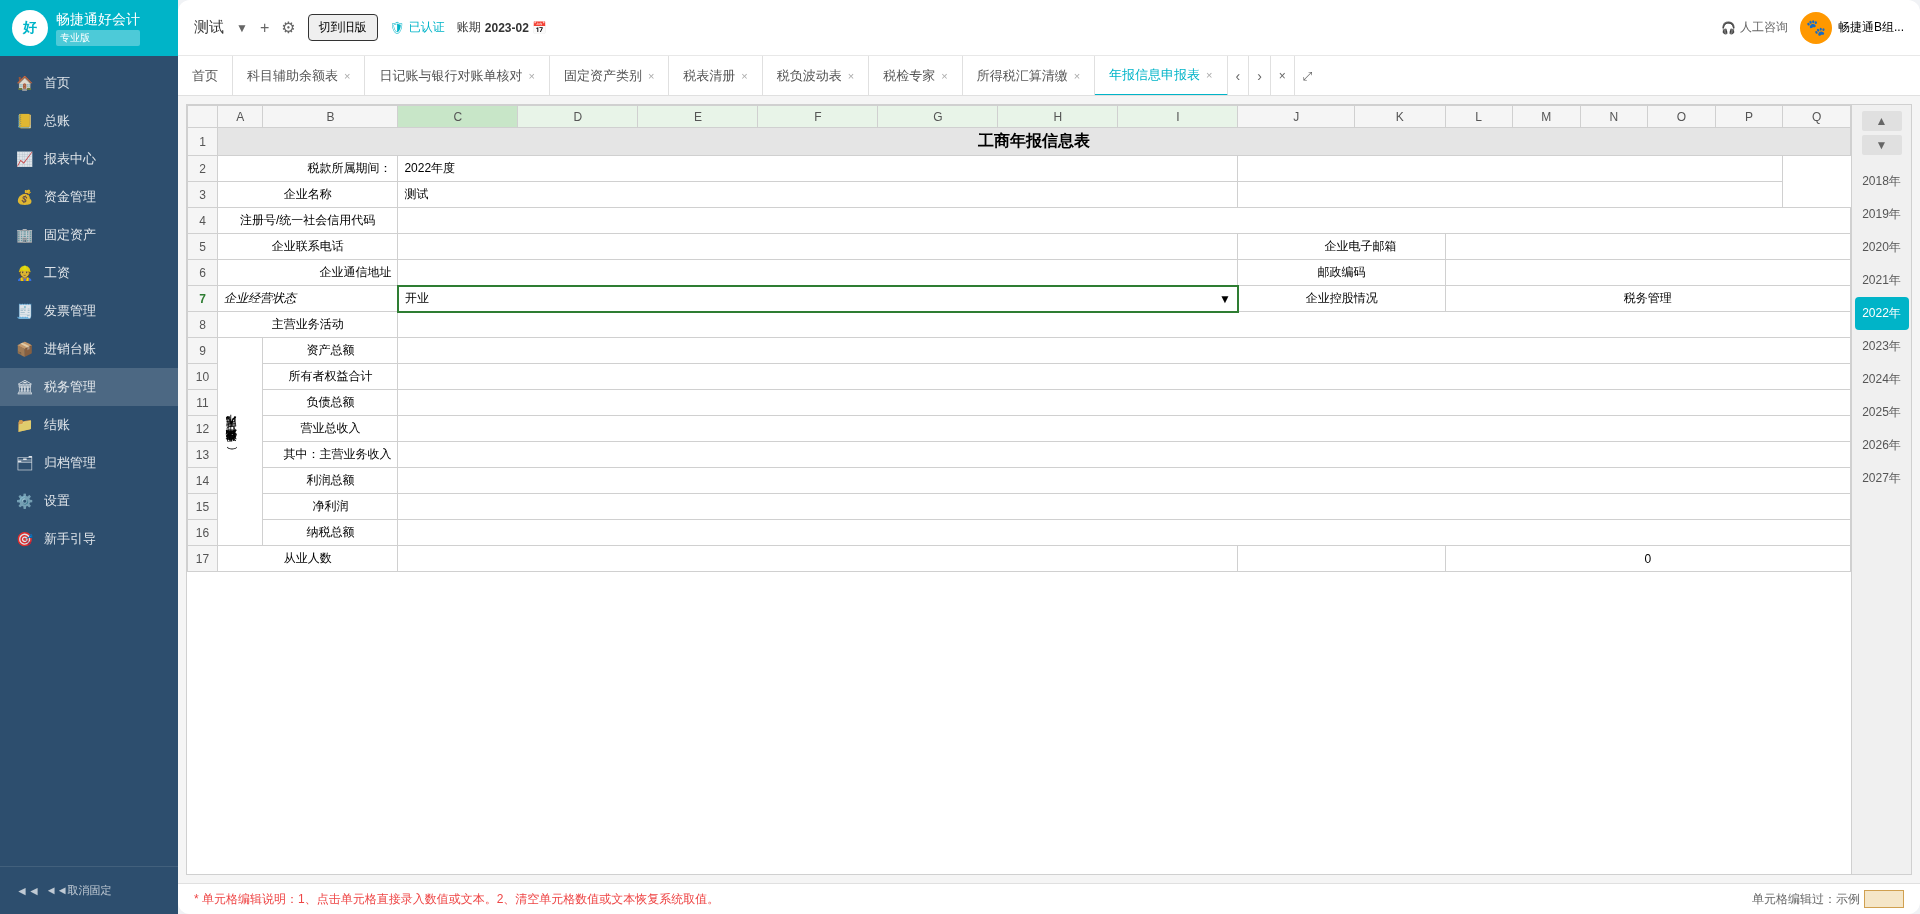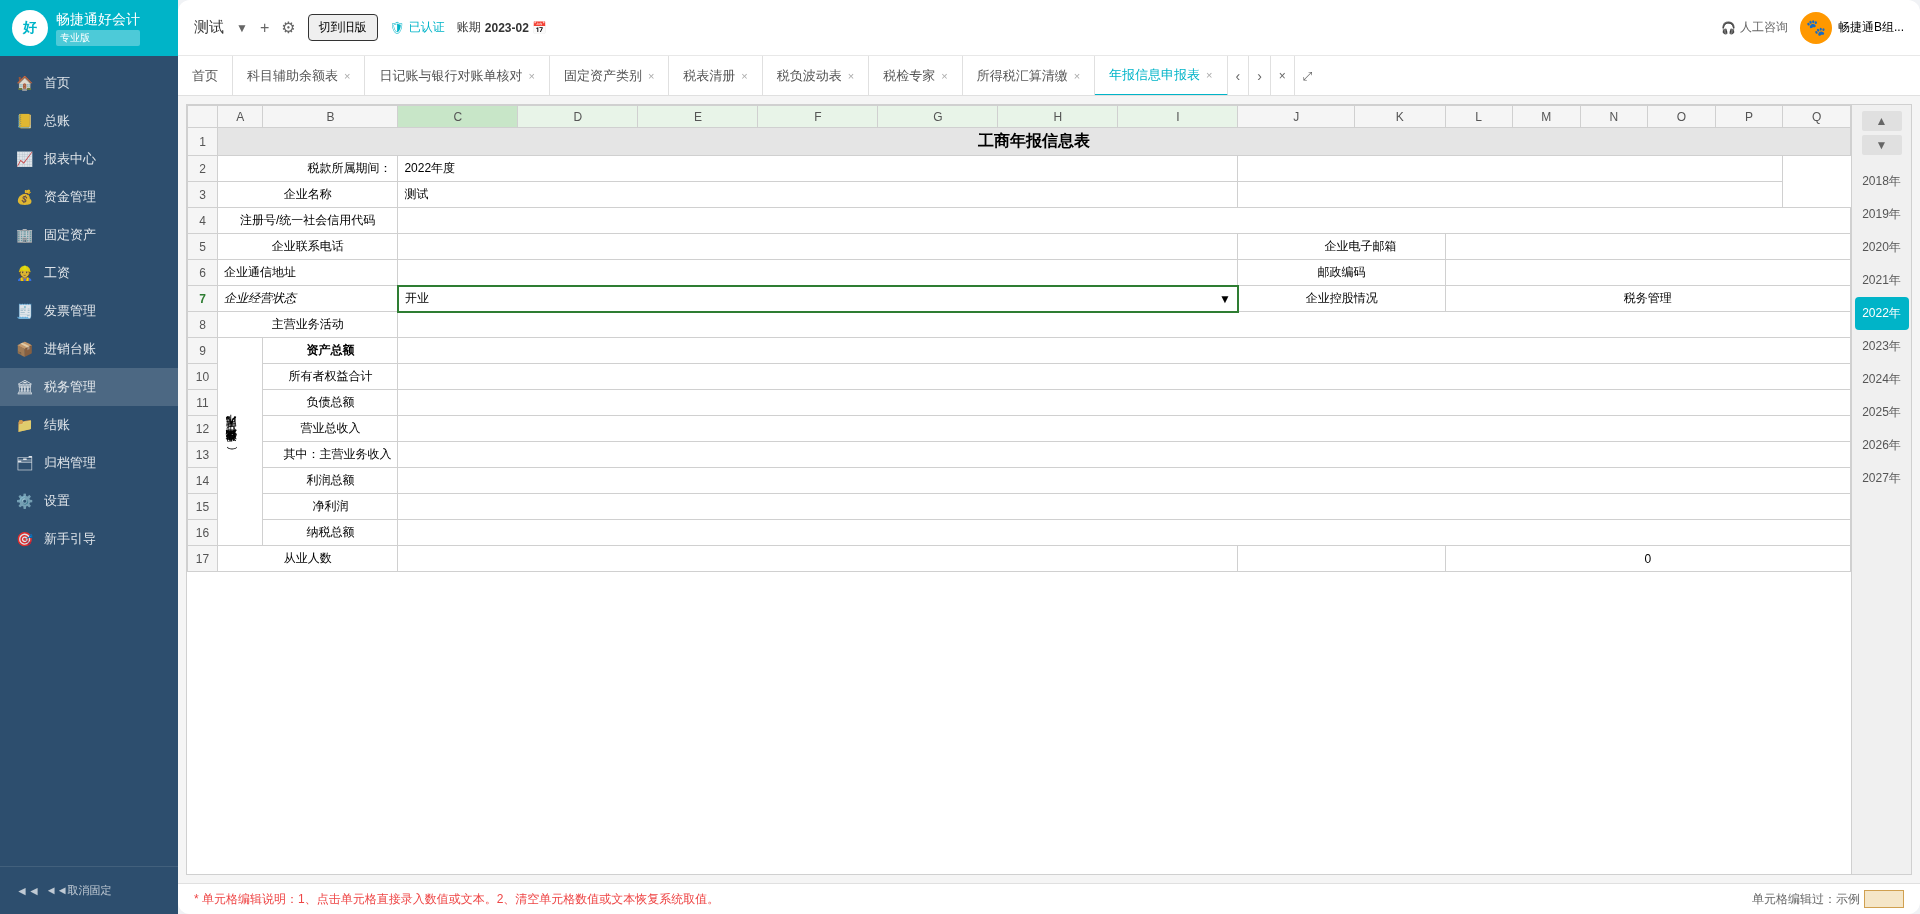--- a/index.html
+++ b/index.html
@@ -329,21 +329,21 @@
                 <tr>
                   <td class="row-header">5</td>
                   <td colspan="2" class="label-cell" style="text-align:center;">企业联系电话</td>
                   <td colspan="7" class="value-cell"></td>
                   <td colspan="2" class="label-cell" style="text-align:center;padding-left:44px;">企业电子邮箱</td>
                   <td colspan="6" class="value-cell"></td>
                 </tr>
 
                 <tr>
                   <td class="row-header">6</td>
-                  <td colspan="2" class="label-cell" style="text-align:left;">企业通信地址</td>
+                  <td colspan="2" class="label-cell" style="text-align:right;">企业通信地址</td>
                   <td colspan="7" class="value-cell"></td>
                   <td colspan="2" class="label-cell" style="text-align:center;">邮政编码</td>
                   <td colspan="6" class="value-cell"></td>
                 </tr>
 
                 <tr>
                   <td class="row-header" style="background:#c8e6c8;font-weight:bold;color:#2e7d32;">7</td>
                   <td colspan="2" class="label-cell" style="text-align:left;font-style:italic;">企业经营状态</td>
                   <td colspan="7" class="selected-cell" style="border:2px solid #2e7d32;padding:2px 6px;">
                     <div class="dropdown-cell">
@@ -359,21 +359,21 @@
                   <td class="row-header">8</td>
                   <td colspan="2" class="label-cell" style="text-align:center;">主营业务活动</td>
                   <td colspan="15" class="value-cell"></td>
                 </tr>
 
                 <tr>
                   <td class="row-header">9</td>
                   <td rowspan="8" style="text-align:center;vertical-align:middle;background:white;writing-mode:horizontal-tb;">
                       <div style="writing-mode:vertical-rl;transform:rotate(180deg);text-align:center;font-size:11px;line-height:1.4;">企业资产状况信息(币种：人民币万元)</div>
                     </td>
-                  <td class="label-cell" style="font-weight:bold;">资产总额</td>
+                  <td class="label-cell" style="">资产总额</td>
                   <td colspan="15" class="value-cell"></td>
                 </tr>
 
                 <tr>
                   <td class="row-header">10</td>
                   <td class="label-cell" style="text-align:center;">所有者权益合计</td>
                   <td colspan="15" class="value-cell"></td>
                 </tr>
 
                 <tr>

